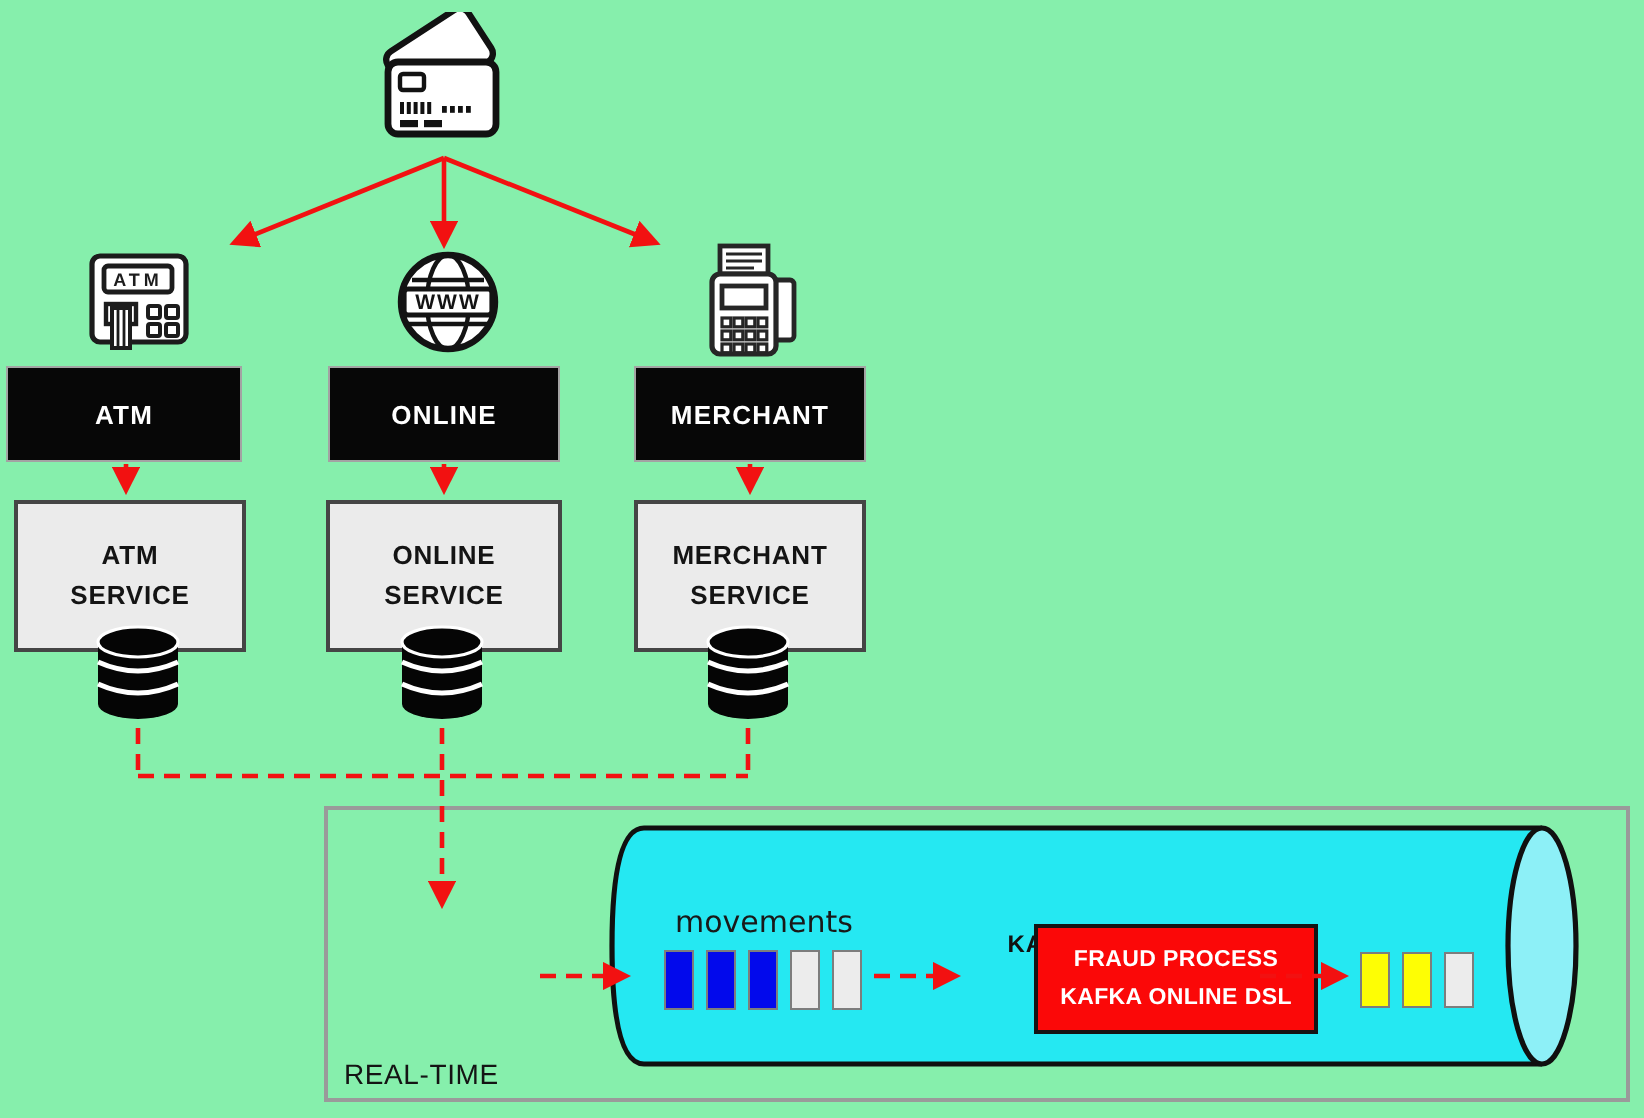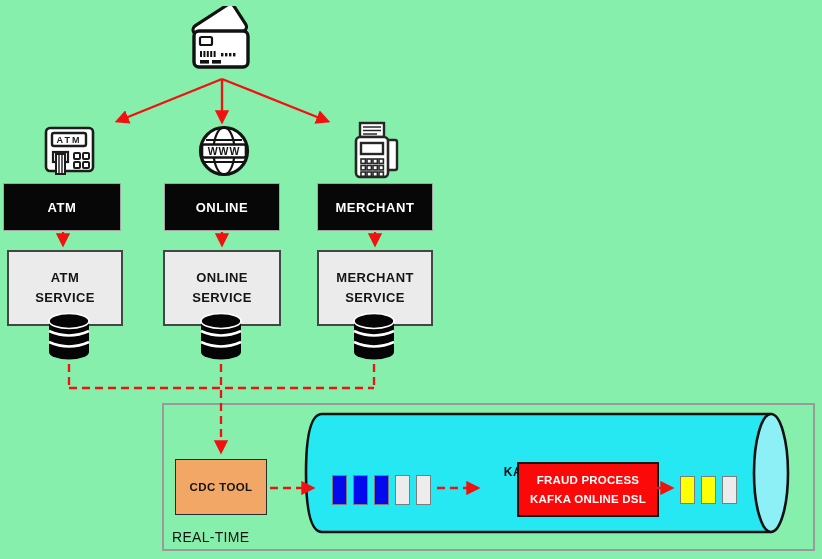--- a/index.html
+++ b/index.html
@@ -162,30 +162,28 @@
   <svg class="abs" style="left:352px;top:312px;" width="44" height="50" viewBox="0 0 44 50">
     <path d="M2,9 a20,7.5 0 0 1 40,0 v31 a20,7.5 0 0 1 -40,0 z" fill="#050505"></path>
     <path d="M2,19 q20,9 40,0" fill="none" stroke="#ffffff" stroke-width="2.6"></path>
     <path d="M2,30 q20,9 40,0" fill="none" stroke="#ffffff" stroke-width="2.6"></path>
     <ellipse cx="22" cy="9" rx="20" ry="7.5" fill="#050505" stroke="#ffffff" stroke-width="1.6"></ellipse>
   </svg>
 
   <div class="abs realtime-box" style="left:162px;top:403px;width:653px;height:148px;"></div>
   <div class="abs realtime-label" style="left:172px;top:529px;">REAL-TIME</div>
 
-  <div class="abs cdc-box" style="left:175px;top:459px;width:92px;height:56px;">
-    <span>CDC TOOL</span>
-  </div>
 
   <svg class="abs" style="left:296px;top:406px;" width="500" height="140" viewBox="0 0 500 140">
     <path d="M475,8 L26,8 Q10,8 10,67 Q10,126 26,126 L475,126" fill="#25e8f2" stroke="#101010" stroke-width="2.6"></path>
     <ellipse cx="475" cy="67" rx="17" ry="59" fill="#8df0f7" stroke="#101010" stroke-width="2.6"></ellipse>
   </svg>
   <div class="abs kafka-label" style="left:476px;top:421px;width:100px;text-align:center;">KAFKA</div>
 
+  <div class="abs topic-label" style="left:312px;top:452px;width:140px;text-align:center;">movements</div>
   <div class="abs bars" style="left:332px;top:475px;">
       <div class="bar bar-blue"></div>
       <div class="bar bar-blue"></div>
       <div class="bar bar-blue"></div>
       <div class="bar bar-gray"></div>
       <div class="bar bar-gray"></div>
     </div>
 
   <div class="abs fraud-box" style="left:485px;top:462px;width:142px;height:55px;">
     <span>

